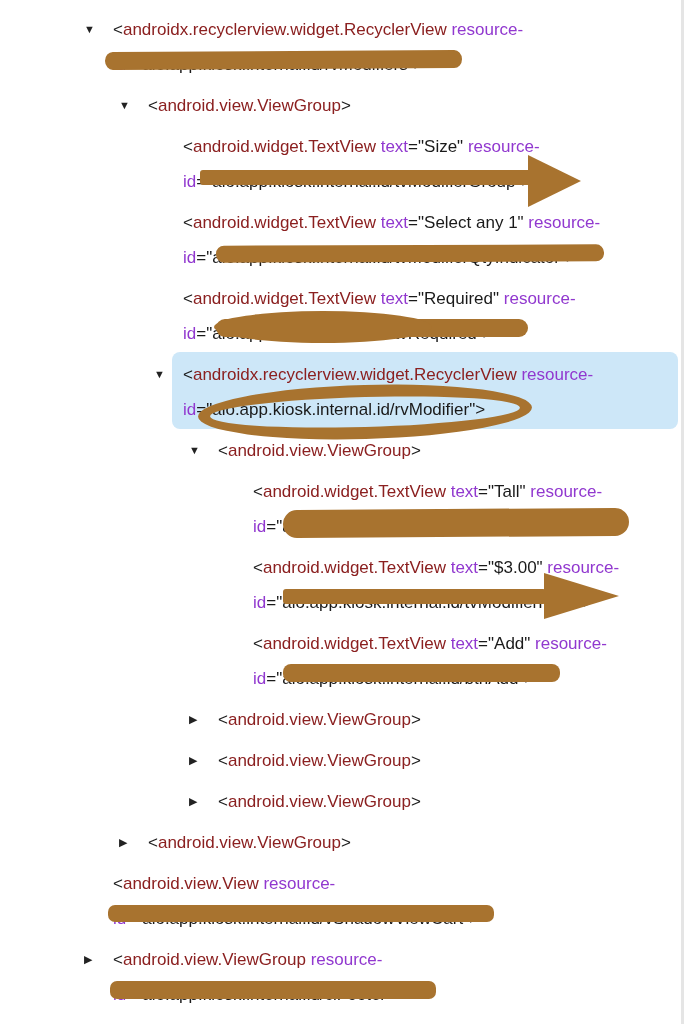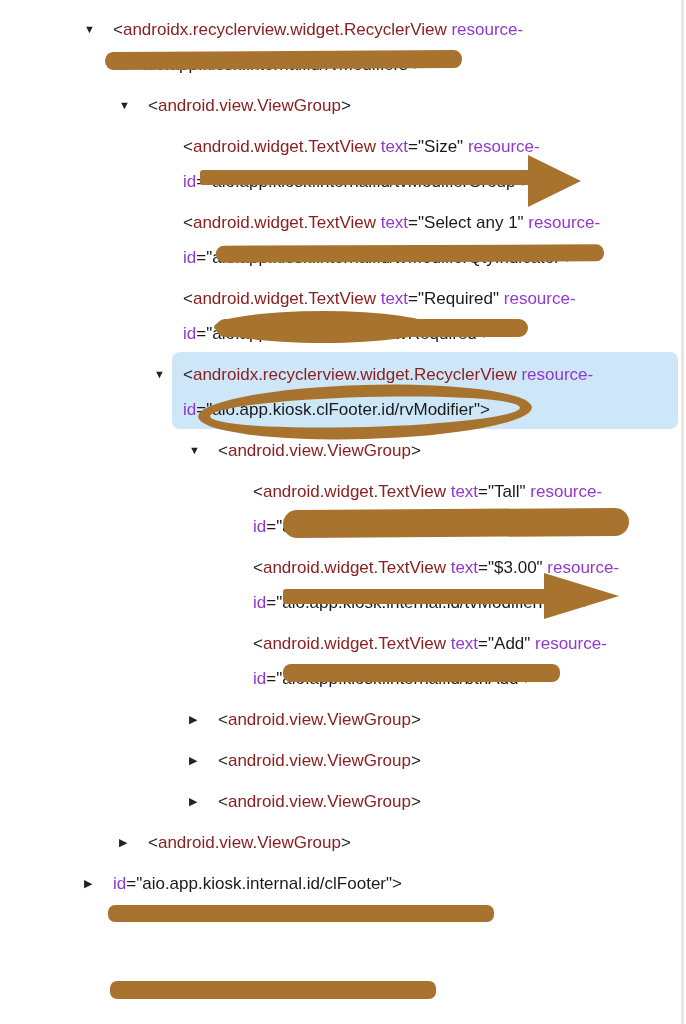--- a/index.html
+++ b/index.html
@@ -74,21 +74,21 @@
       <div class="line"><span class="pun">&lt;</span><span class="tag">android.widget.TextView</span><span class="attr"> text</span><span class="v">="Select any 1"</span><span class="attr"> resource-</span></div>
       <div class="line"><span class="attr">id</span><span class="pun">="</span><span class="v">aio.app.kiosk.internal.id/tvModifierQtyIndicator</span><span class="pun">"&gt;</span></div>
     </div>
     <div class="row lv3">
       <div class="line"><span class="pun">&lt;</span><span class="tag">android.widget.TextView</span><span class="attr"> text</span><span class="v">="Required"</span><span class="attr"> resource-</span></div>
       <div class="line"><span class="attr">id</span><span class="pun">="</span><span class="v">aio.app.kiosk.internal.id/tvRequired</span><span class="pun">"&gt;</span></div>
     </div>
     <div class="row lv3 selected">
       <span class="tri">▼</span>
       <div class="line"><span class="pun">&lt;</span><span class="tag">androidx.recyclerview.widget.RecyclerView</span><span class="attr"> resource-</span></div>
-      <div class="line"><span class="attr">id</span><span class="pun">="</span><span class="v">aio.app.kiosk.clFooter.id/rvModifier</span><span class="pun">"&gt;</span></div>
+      <div class="line"><span class="attr">id</span><span class="pun">="</span><span class="v">aio.app.kiosk.internal.id/rvModifier</span><span class="pun">"&gt;</span></div>
     </div>
     <div class="row lv4">
       <span class="tri">▼</span>
       <div class="line"><span class="pun">&lt;</span><span class="tag">android.view.ViewGroup</span><span class="pun">&gt;</span></div>
     </div>
     <div class="row lv5">
       <div class="line"><span class="pun">&lt;</span><span class="tag">android.widget.TextView</span><span class="attr"> text</span><span class="v">="Tall"</span><span class="attr"> resource-</span></div>
       <div class="line"><span class="attr">id</span><span class="pun">="</span><span class="v">aio.app.kiosk.internal.id/tvModifierName</span><span class="pun">"&gt;</span></div>
     </div>
     <div class="row lv5">
@@ -109,21 +109,26 @@
     </div>
     <div class="row lv4">
       <span class="tri">▶</span>
       <div class="line"><span class="pun">&lt;</span><span class="tag">android.view.ViewGroup</span><span class="pun">&gt;</span></div>
     </div>
     <div class="row lv2">
       <span class="tri">▶</span>
       <div class="line"><span class="pun">&lt;</span><span class="tag">android.view.ViewGroup</span><span class="pun">&gt;</span></div>
     </div>
     <div class="row lv1">
+      <div class="line"><span class="pun">&lt;</span><span class="tag">android.view.View</span><span class="attr"> resource-</span></div>
+      <div class="line"><span class="attr">id</span><span class="pun">="</span><span class="v">aio.app.kiosk.internal.id/vShadowViewCart</span><span class="pun">"&gt;</span></div>
+    </div>
+    <div class="row lv1">
       <span class="tri">▶</span>
+      <div class="line"><span class="pun">&lt;</span><span class="tag">android.view.ViewGroup</span><span class="attr"> resource-</span></div>
       <div class="line"><span class="attr">id</span><span class="pun">="</span><span class="v">aio.app.kiosk.internal.id/clFooter</span><span class="pun">"&gt;</span></div>
     </div>
   </div>
 <div id="annotations">
     <div class="ann scr ann0"></div>
     <div class="ann arrowwrap ann1">
       <div class="bar"></div>
       <div class="head"></div>
     </div>
     <div class="ann scr ann2"></div>

